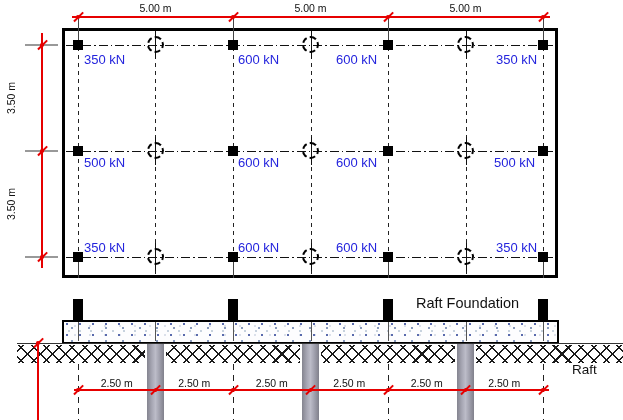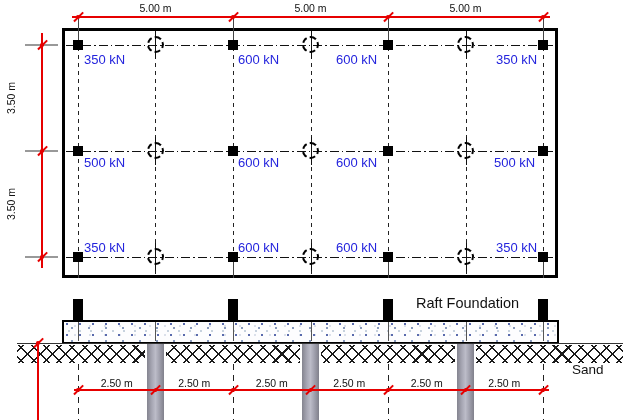--- a/index.html
+++ b/index.html
@@ -169,21 +169,21 @@
     <div class="joint" style="left:77.5px;"></div>
     <div class="joint" style="left:155px;"></div>
     <div class="joint" style="left:232.5px;"></div>
     <div class="joint" style="left:310.5px;"></div>
     <div class="joint" style="left:387.5px;"></div>
     <div class="joint" style="left:465.5px;"></div>
     <div class="joint" style="left:542.5px;"></div>
 
     <div class="ground"></div>
     <div class="hatch"></div>
-    <span class="black-label" style="left:572px;top:361.5px;font-size:13.5px;">Sand</span>
+    <span class="black-label" style="left:572px;top:361.5px;font-size:13.5px;">Raft</span>
 
     <div class="pile" style="left:145px;"></div>
     <div class="pile" style="left:300px;"></div>
     <div class="pile" style="left:455px;"></div>
 
     <div class="dashb" style="left:77.5px;"></div>
     <div class="dashb" style="left:232.5px;"></div>
     <div class="dashb" style="left:387.5px;"></div>
     <div class="dashb" style="left:542.5px;"></div>
 

